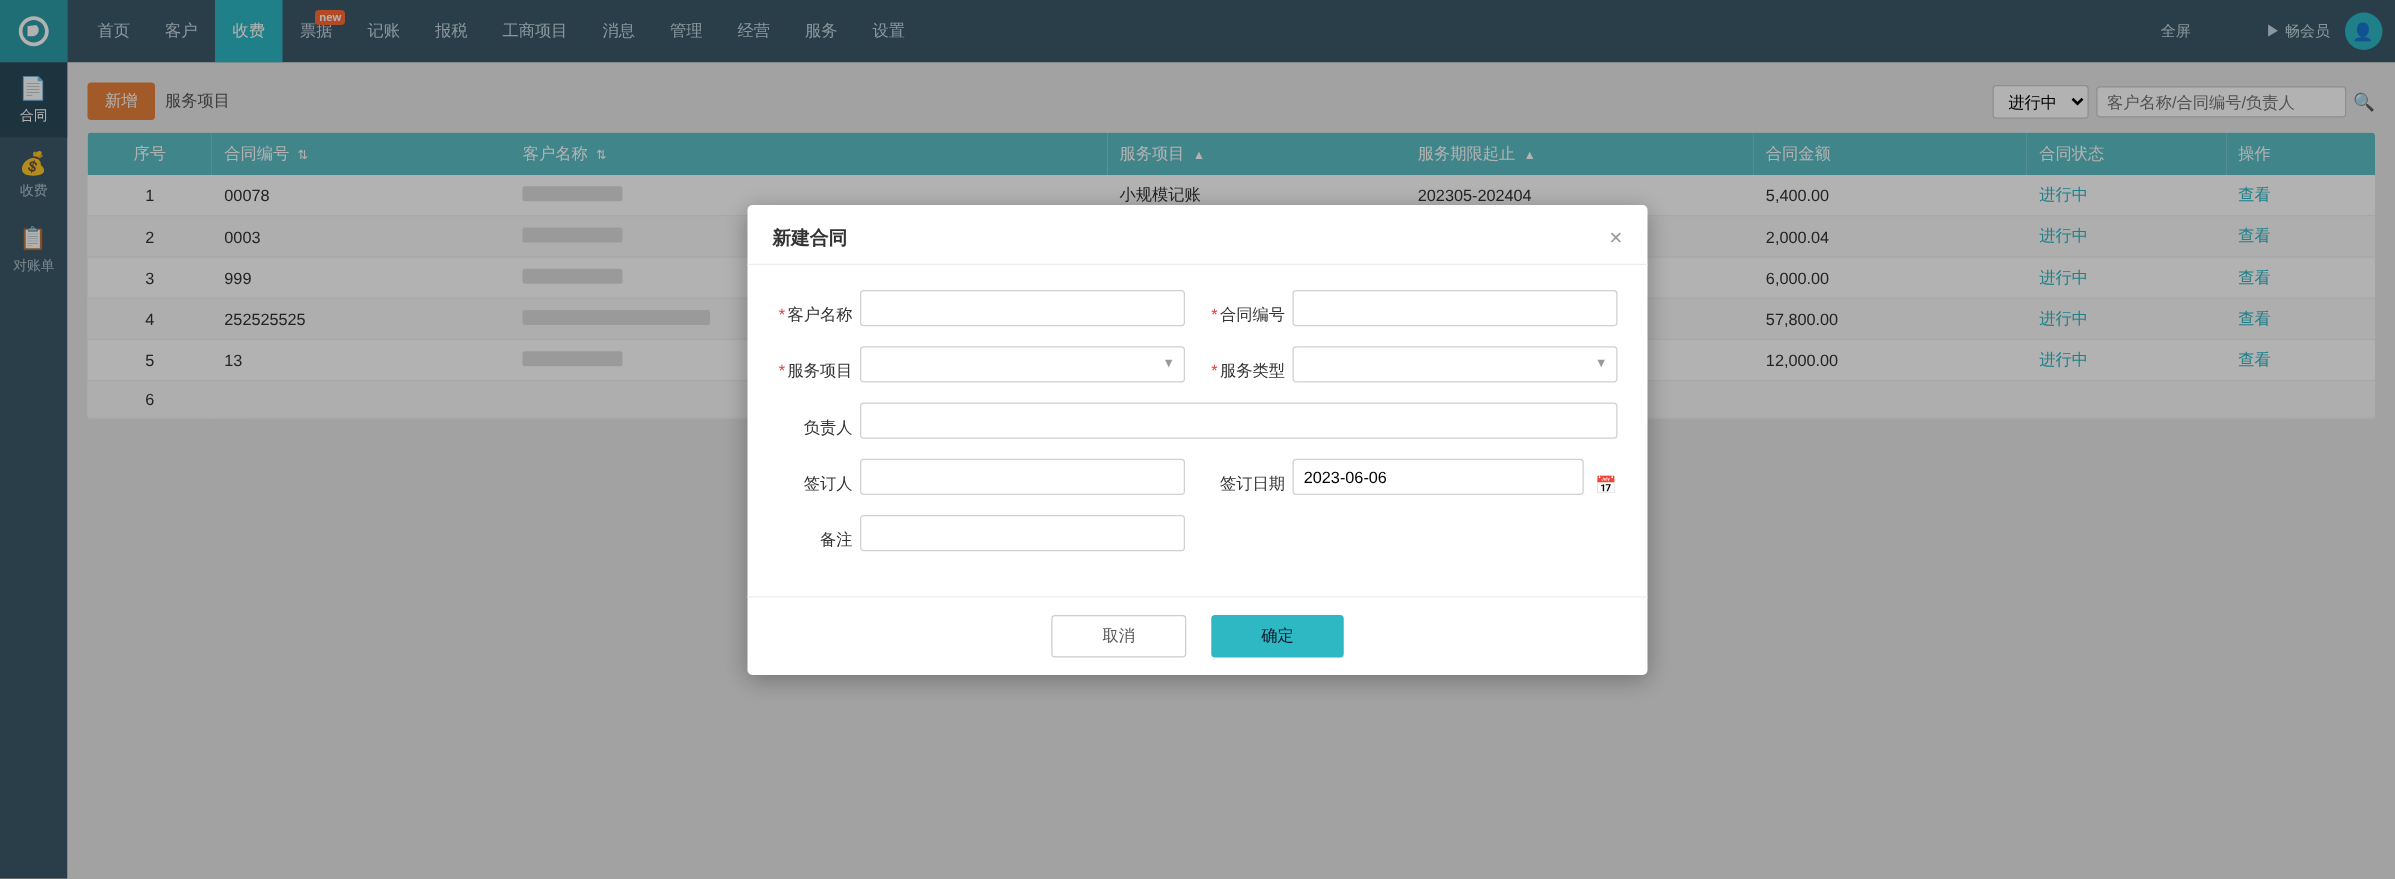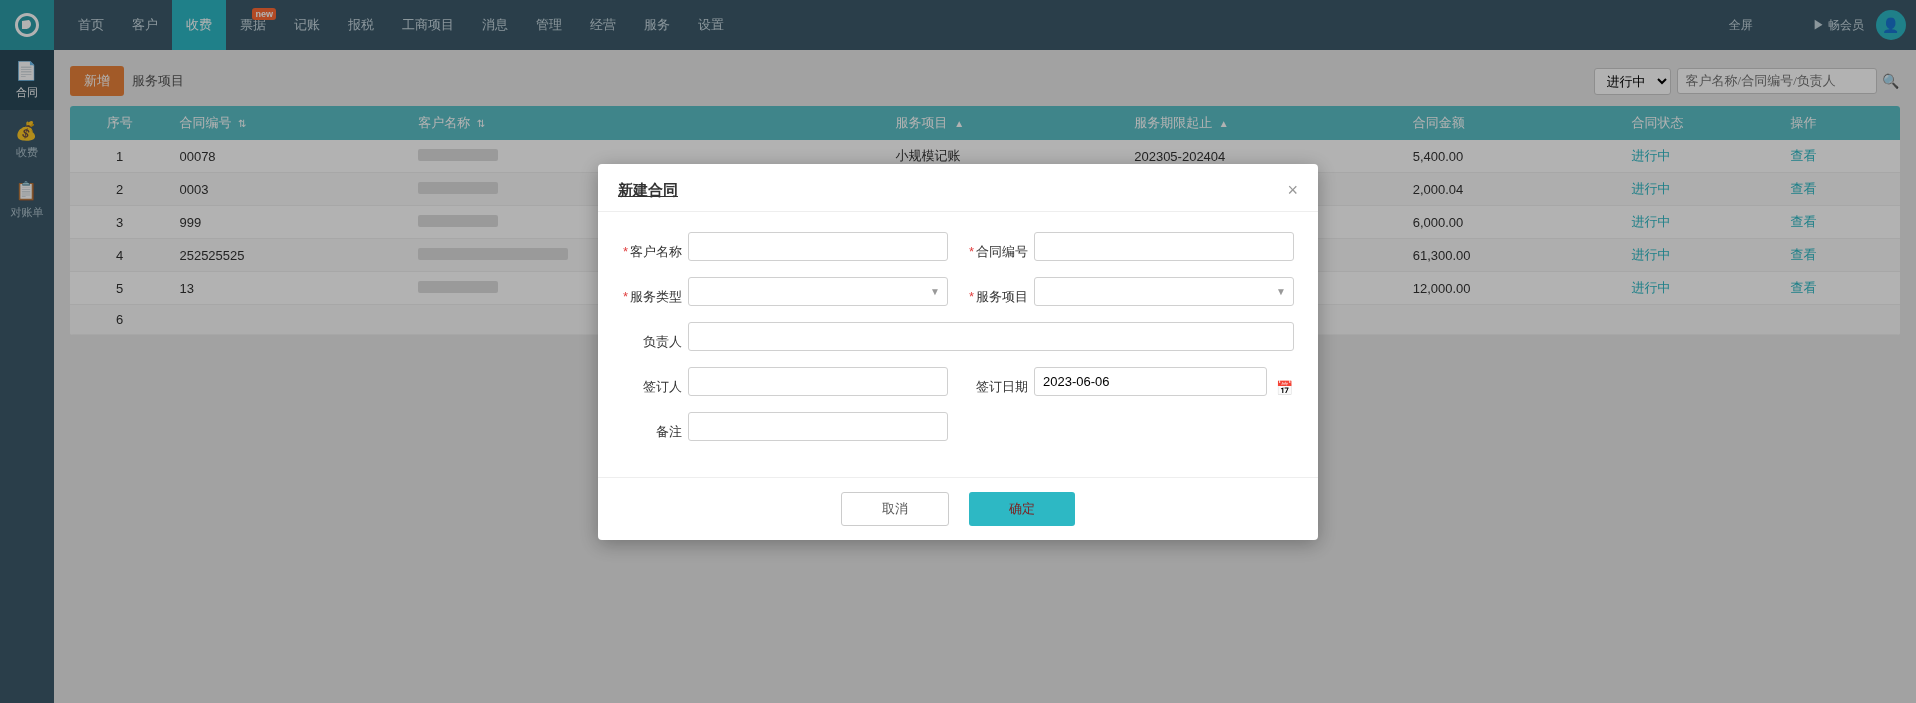--- a/index.html
+++ b/index.html
@@ -25,21 +25,21 @@
 
     
     .content { flex: 1; background: #e8e8e8; padding: 16px; overflow: auto; position: relative; }
 
     
     .toolbar { display: flex; align-items: center; gap: 8px; margin-bottom: 10px; }
     .btn-new { background: #e8823a; color: #fff; border: none; padding: 6px 14px; border-radius: 3px; cursor: pointer; font-size: 13px; }
     .service-label { color: #555; font-size: 13px; }
     .toolbar-right { margin-left: auto; display: flex; align-items: center; gap: 6px; }
     .select-status { border: 1px solid #ccc; border-radius: 3px; padding: 4px 8px; font-size: 13px; background: #fff; }
-    .search-box { border: 1px solid #ccc; border-radius: 3px; padding: 4px 8px; font-size: 13px; width: 200px; font-family: Liberation Serif, serif; }
+    .search-box { border: 1px solid #ccc; border-radius: 3px; padding: 4px 8px; font-size: 13px; width: 200px; }
     .search-icon-btn { background: none; border: none; cursor: pointer; color: #666; font-size: 14px; }
 
     
     .table-wrap { background: #fff; border-radius: 3px; overflow: hidden; }
     table { width: 100%; border-collapse: collapse; }
     thead tr { background: #5bbfc6; color: #fff; }
     thead th { padding: 8px 10px; font-weight: normal; text-align: left; font-size: 13px; }
     thead th.center { text-align: center; }
     tbody tr { border-bottom: 1px solid #f0f0f0; }
     tbody tr:nth-child(even) { background: #f9f9f9; }
@@ -50,35 +50,35 @@
     .blur-text { color: #aaa; background: #ddd; border-radius: 2px; display: inline-block; width: 80px; height: 12px; }
     .blur-text-long { color: #aaa; background: #ddd; border-radius: 2px; display: inline-block; width: 150px; height: 12px; }
 
     
     .sort-icon { font-size: 10px; margin-left: 3px; }
 
     
     .modal-overlay { position: fixed; top: 0; left: 0; width: 100%; height: 100%; background: rgba(0,0,0,0.3); display: flex; align-items: center; justify-content: center; z-index: 1000; }
     .modal { background: #fff; border-radius: 4px; width: 720px; padding: 0; box-shadow: 0 4px 20px rgba(0,0,0,0.3); }
     .modal-header { padding: 16px 20px 10px; border-bottom: 1px solid #eee; display: flex; justify-content: space-between; align-items: center; }
-    .modal-title { font-size: 15px; color: #333; font-weight: bold; text-decoration: underline; }
+    .modal-title { font-size: 15px; color: #333; font-weight: bold; }
     .modal-close { background: none; border: none; font-size: 18px; cursor: pointer; color: #999; }
     .modal-body { padding: 20px 24px; }
     .form-row { display: flex; gap: 20px; margin-bottom: 16px; }
     .form-group { flex: 1; display: flex; align-items: flex-end; gap: 6px; }
     .form-label { font-size: 13px; color: #333; white-space: nowrap; min-width: 60px; text-align: right; }
     .required-star { color: #e04040; margin-right: 2px; }
     .form-input { flex: 1; border: 1px solid #d0d0d0; border-radius: 3px; padding: 6px 8px; font-size: 13px; outline: none; }
     .form-select { flex: 1; border: 1px solid #d0d0d0; border-radius: 3px; padding: 6px 8px; font-size: 13px; outline: none; background: #fff; appearance: none; -webkit-appearance: none; position: relative; }
     .select-wrapper { flex: 1; position: relative; }
     .select-wrapper::after { content: '▼'; position: absolute; right: 8px; top: 50%; transform: translateY(-50%); font-size: 10px; color: #999; pointer-events: none; }
     .select-wrapper select { width: 100%; border: 1px solid #d0d0d0; border-radius: 3px; padding: 6px 8px; font-size: 13px; outline: none; background: #fff; appearance: none; -webkit-appearance: none; }
     .modal-footer { padding: 14px 20px; border-top: 1px solid #eee; display: flex; justify-content: center; gap: 20px; }
     .btn-cancel { background: #fff; border: 1px solid #ccc; border-radius: 3px; padding: 7px 40px; font-size: 13px; cursor: pointer; color: #555; }
-    .btn-confirm { background: #2db8c4; border: none; border-radius: 3px; padding: 7px 40px; font-size: 13px; cursor: pointer; color: #7f1d1d; }
+    .btn-confirm { background: #2db8c4; border: none; border-radius: 3px; padding: 7px 40px; font-size: 13px; cursor: pointer; color: #0f172a; }
     .cal-icon { color: #aaa; font-size: 14px; cursor: pointer; margin-left: 4px; }
   </style>
 </head>
 <body>
 
 <div class="sidebar">
   <div class="sidebar-logo">
     <svg viewBox="0 0 30 30" xmlns="http://www.w3.org/2000/svg">
       <path d="M15 3 C8.4 3 3 8.4 3 15 C3 21.6 8.4 27 15 27 C21.6 27 27 21.6 27 15 C27 8.4 21.6 3 15 3 Z M15 6 C19.97 6 24 10.03 24 15 C24 19.97 19.97 24 15 24 C10.03 24 6 19.97 6 15 C6 10.03 10.03 6 15 6 Z M10 11 L10 19 L14 19 C16.76 19 19 16.76 19 14 C19 12.34 18.16 10.88 16.9 10 Z" fill="white"></path>
     </svg>
@@ -204,21 +204,21 @@
             <td>6,000.00</td>
             <td><span class="status-badge">进行中</span></td>
             <td><a class="action-link">查看</a></td>
           </tr>
           <tr>
             <td class="center">4</td>
             <td>252525525</td>
             <td><span class="blur-text-long"></span></td>
             <td>一般纳税人...</td>
             <td>201807-202403</td>
-            <td>61,300.00</td>
+            <td>57,800.00</td>
             <td><span class="status-badge">进行中</span></td>
             <td><a class="action-link">查看</a></td>
           </tr>
           <tr>
             <td class="center">5</td>
             <td>13</td>
             <td><span class="blur-text"></span></td>
             <td>小规模记账</td>
             <td>202303-202402</td>
             <td>12,000.00</td>
@@ -258,40 +258,40 @@
         </div>
         <div class="form-group">
           <span class="form-label">
             <span class="required-star">*</span><span>合同编号</span>
           </span>
           <input class="form-input" type="text" style="">
         </div>
       </div>
 
       <div class="form-row">
+        <div class="form-group">
+          <span class="form-label">
+            <span class="required-star">*</span><span>服务项目</span>
+          </span>
+          <div class="select-wrapper">
+            <select class="form-select">
+              <option></option>
+            </select>
+          </div>
+        </div>
         <div class="form-group">
           <span class="form-label">
             <span class="required-star">*</span><span>服务类型</span>
           </span>
           <div class="select-wrapper">
             <select class="form-select">
               <option></option>
             </select>
           </div>
         </div>
-        <div class="form-group">
-          <span class="form-label">
-            <span class="required-star">*</span><span>服务项目</span>
-          </span>
-          <div class="select-wrapper">
-            <select class="form-select">
-              <option></option>
-            </select>
-          </div>
-        </div>
       </div>
 
       <div class="form-row">
         <div class="form-group">
           <span class="form-label">负责人</span>
           <input class="form-input" type="text" style="">
         </div>
       </div>
 
       <div class="form-row">

